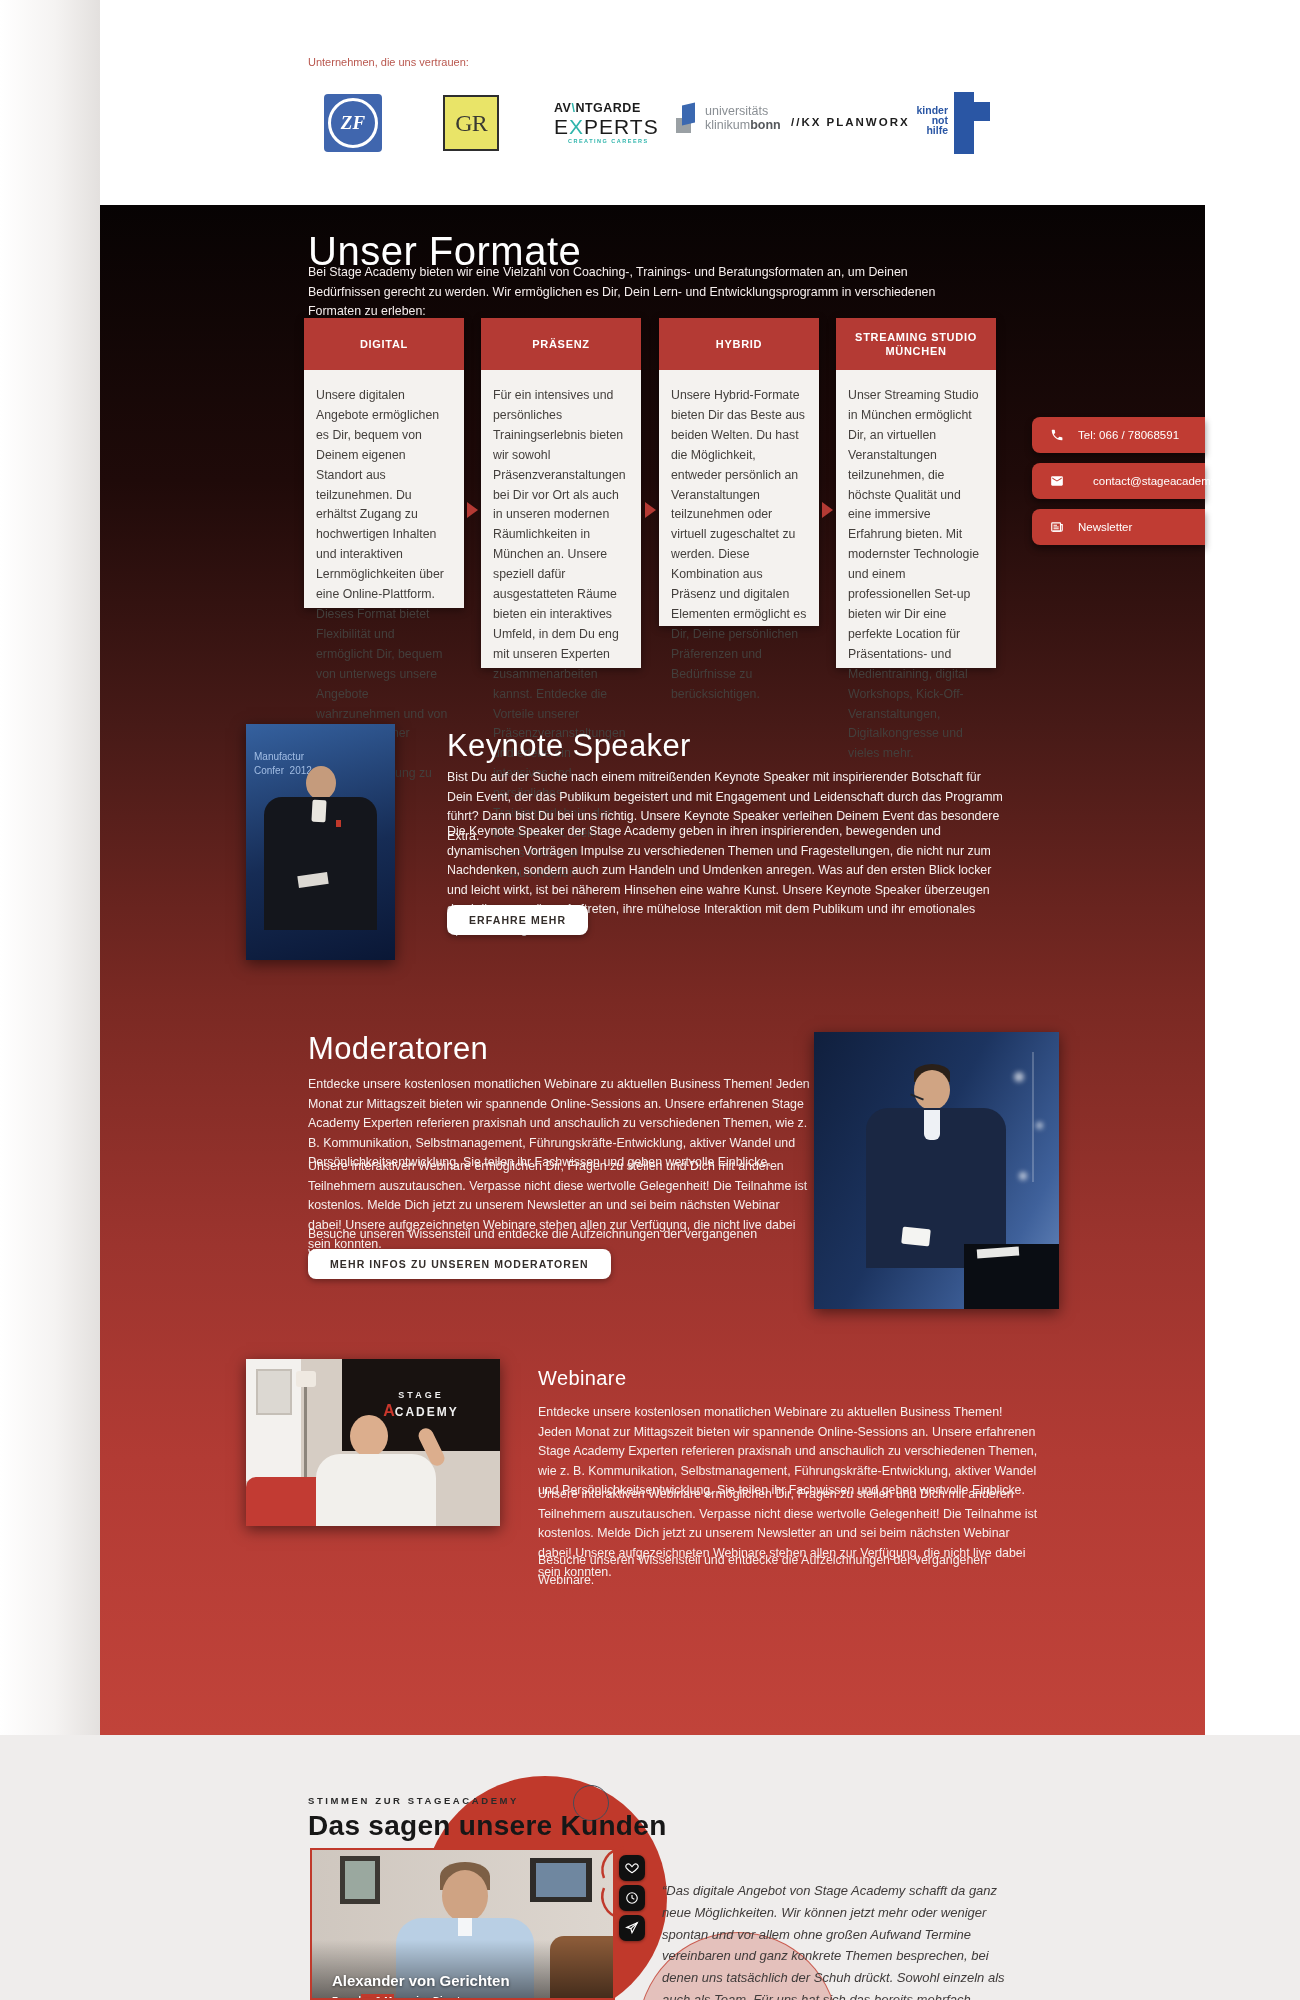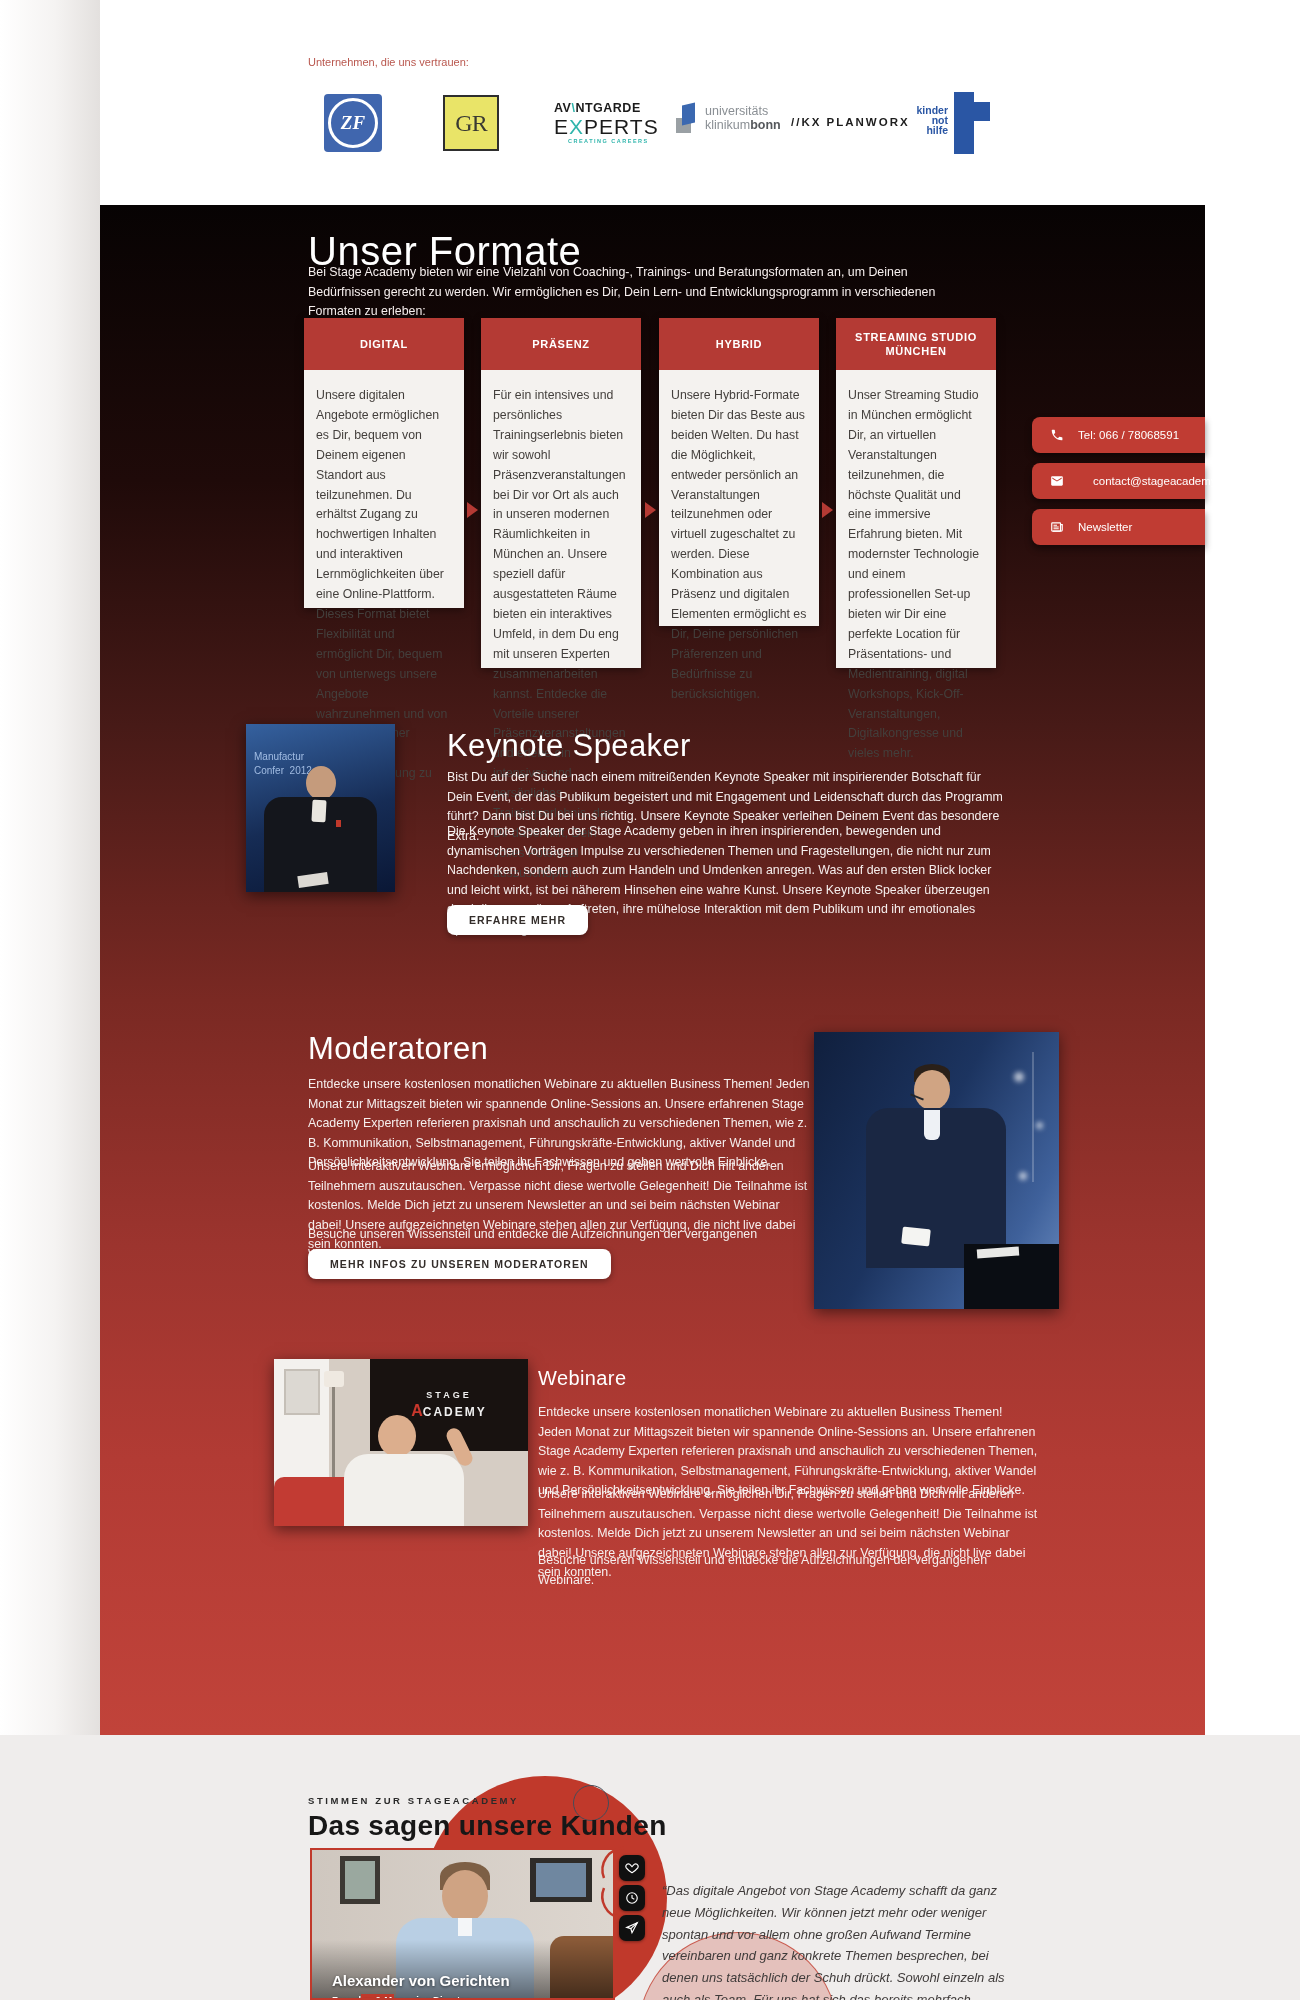--- a/index.html
+++ b/index.html
@@ -165,21 +165,21 @@
       <span style="display:flex;">
         <svg width="14" height="14" viewBox="0 0 24 24" fill="none" stroke="#fff" stroke-width="2">
             <rect x="3" y="5" width="15" height="14" rx="1"></rect>
             <path d="M18 8h3v9a2 2 0 0 1-2 2H5"></path>
             <path d="M6 9h6M6 12h9M6 15h9"></path>
           </svg>
       </span>
       <span>Newsletter</span>
     </div>
 
-    <div class="abs media m-key" style="left:146px;top:519px;width:149px;height:168px;">
+    <div class="abs media m-key" style="left:146px;top:519px;width:149px;height:236px;">
       <div class="key-txt">
         <div>Manufactur</div>
         <div><span>Confer</span>&nbsp;&nbsp;<span>2012</span></div>
       </div>
       <div class="head" style="left:60px;top:42px;width:30px;height:34px;background:#c59b7c;"></div>
       <div class="abs" style="left:18px;top:73px;width:113px;height:133px;background:#14161c;border-radius:18px 18px 0 0;"></div>
       <div class="abs" style="left:66px;top:76px;width:14px;height:22px;background:#e9e6e0;border-radius:2px;transform:rotate(3deg);"></div>
       <div class="abs" style="left:90px;top:96px;width:5px;height:7px;background:#c0392b;"></div>
       <div class="abs" style="left:52px;top:150px;width:30px;height:12px;background:#dcd9d3;transform:rotate(-8deg);"></div>
     </div>
@@ -202,21 +202,21 @@
       <div class="abs" style="left:100px;top:32px;width:36px;height:18px;background:#2a2019;border-radius:50% 50% 0 0;"></div>
       <div class="head" style="left:100px;top:38px;width:36px;height:40px;background:#d0a483;"></div>
       <div class="abs" style="left:52px;top:76px;width:140px;height:160px;background:#1a2743;border-radius:22px 22px 0 0;"></div>
       <div class="abs" style="left:110px;top:78px;width:16px;height:30px;background:#eef1f5;border-radius:0 0 6px 6px;"></div>
       <div class="abs" style="left:96px;top:64px;width:14px;height:2px;background:#22262c;transform:rotate(22deg);"></div>
       <div class="abs" style="left:88px;top:196px;width:28px;height:17px;background:#f4f4f2;transform:rotate(6deg);border-radius:2px;"></div>
       <div class="abs" style="left:150px;top:212px;width:95px;height:65px;background:#0a0d13;"></div>
       <div class="abs" style="left:163px;top:216px;width:42px;height:9px;background:#e8e8e6;transform:rotate(-4deg);"></div>
     </div>
 
-    <div class="abs media m-web" style="left:146px;top:1154px;width:254px;height:167px;margin-left:28px;">
+    <div class="abs media m-web" style="left:146px;top:1154px;width:254px;height:167px;">
       <div class="abs" style="left:0;top:0;width:55px;height:122px;background:#f3f1ee;"></div>
       <div class="abs" style="left:10px;top:10px;width:36px;height:46px;background:#dcd8d2;border:2px solid #c5bfb7;box-sizing:border-box;"></div>
       <div class="abs" style="left:58px;top:26px;width:3px;height:94px;background:#8c857c;"></div>
       <div class="abs" style="left:50px;top:12px;width:20px;height:16px;background:#efe9e1;border-radius:3px;"></div>
       <div class="scr-logo">
         <div class="scr-l1">STAGE</div>
         <div><span class="scr-a">A</span><span class="scr-l2">CADEMY</span></div>
       </div>
       <div class="abs" style="left:0;top:118px;width:84px;height:49px;background:#c23b33;border-radius:10px 10px 0 0;"></div>
       <div class="head" style="left:104px;top:56px;width:38px;height:42px;background:#dcae8d;"></div>

